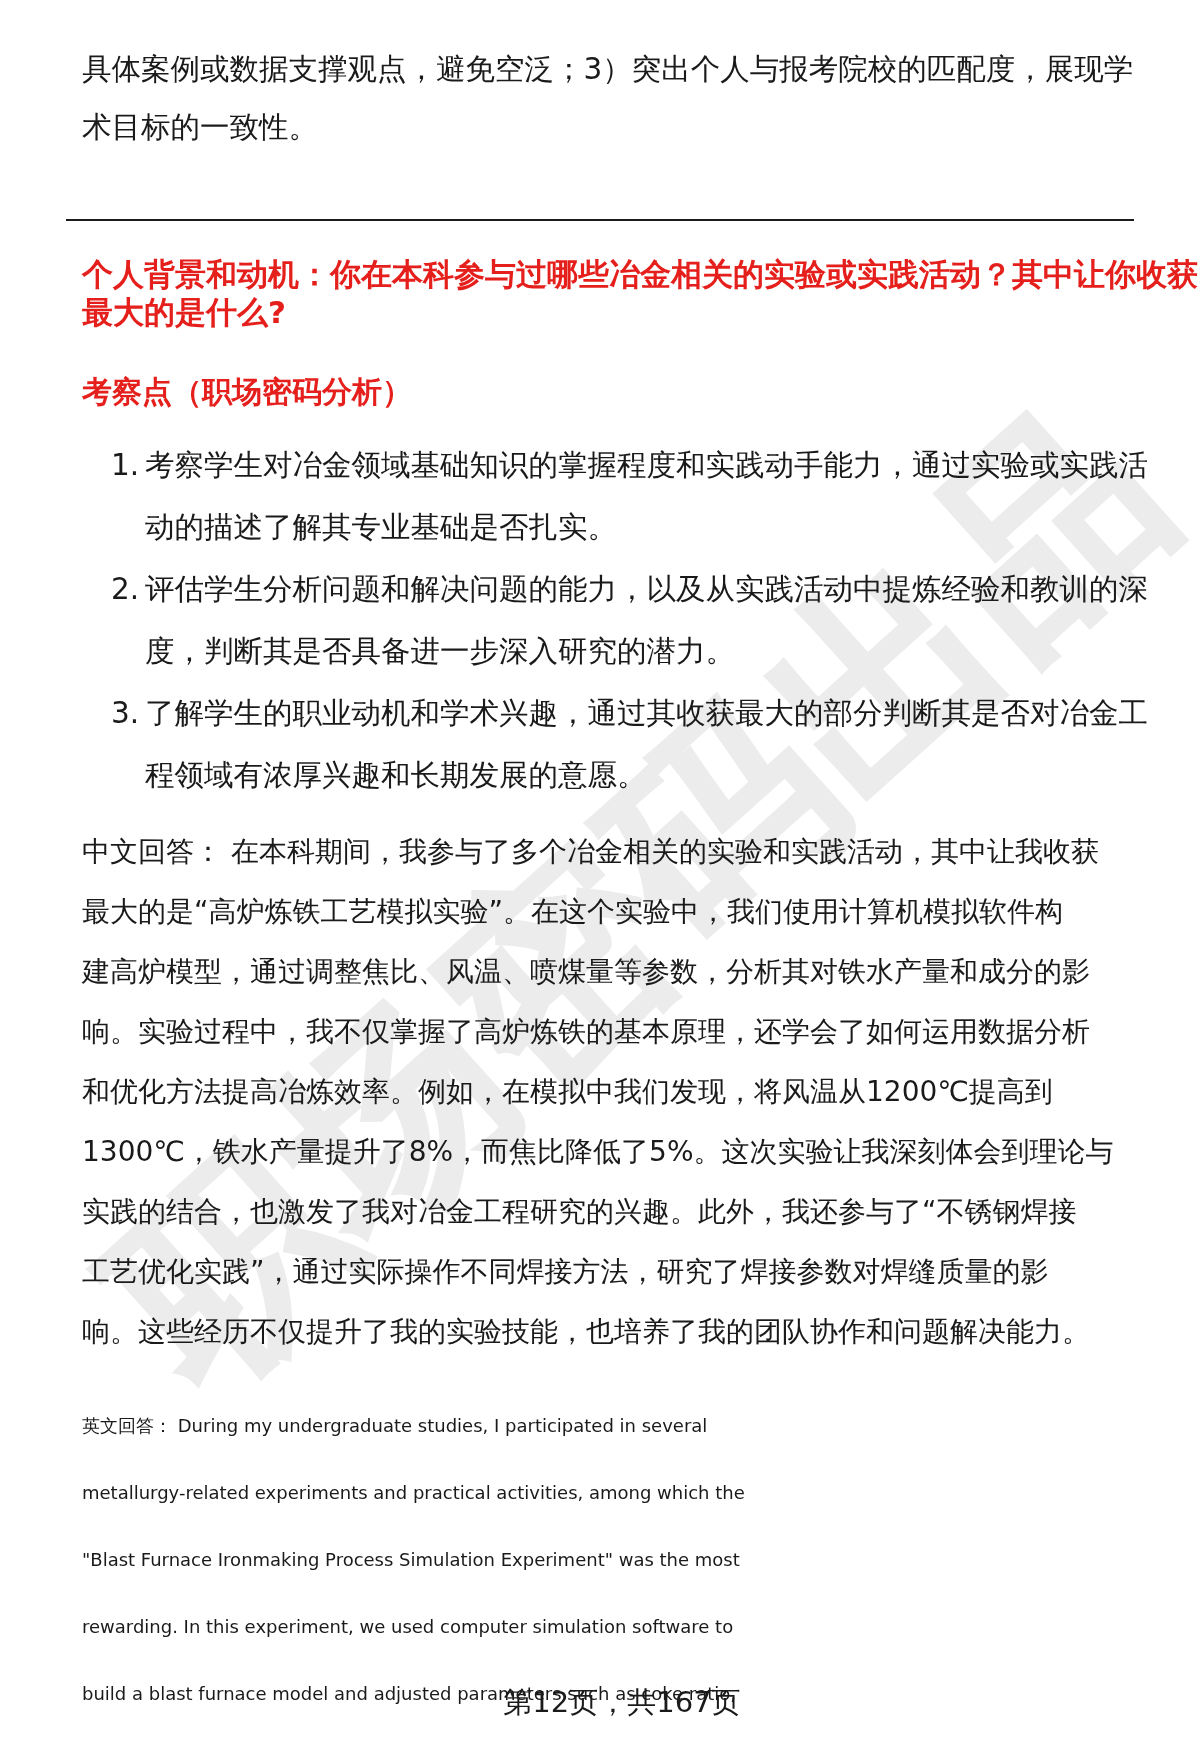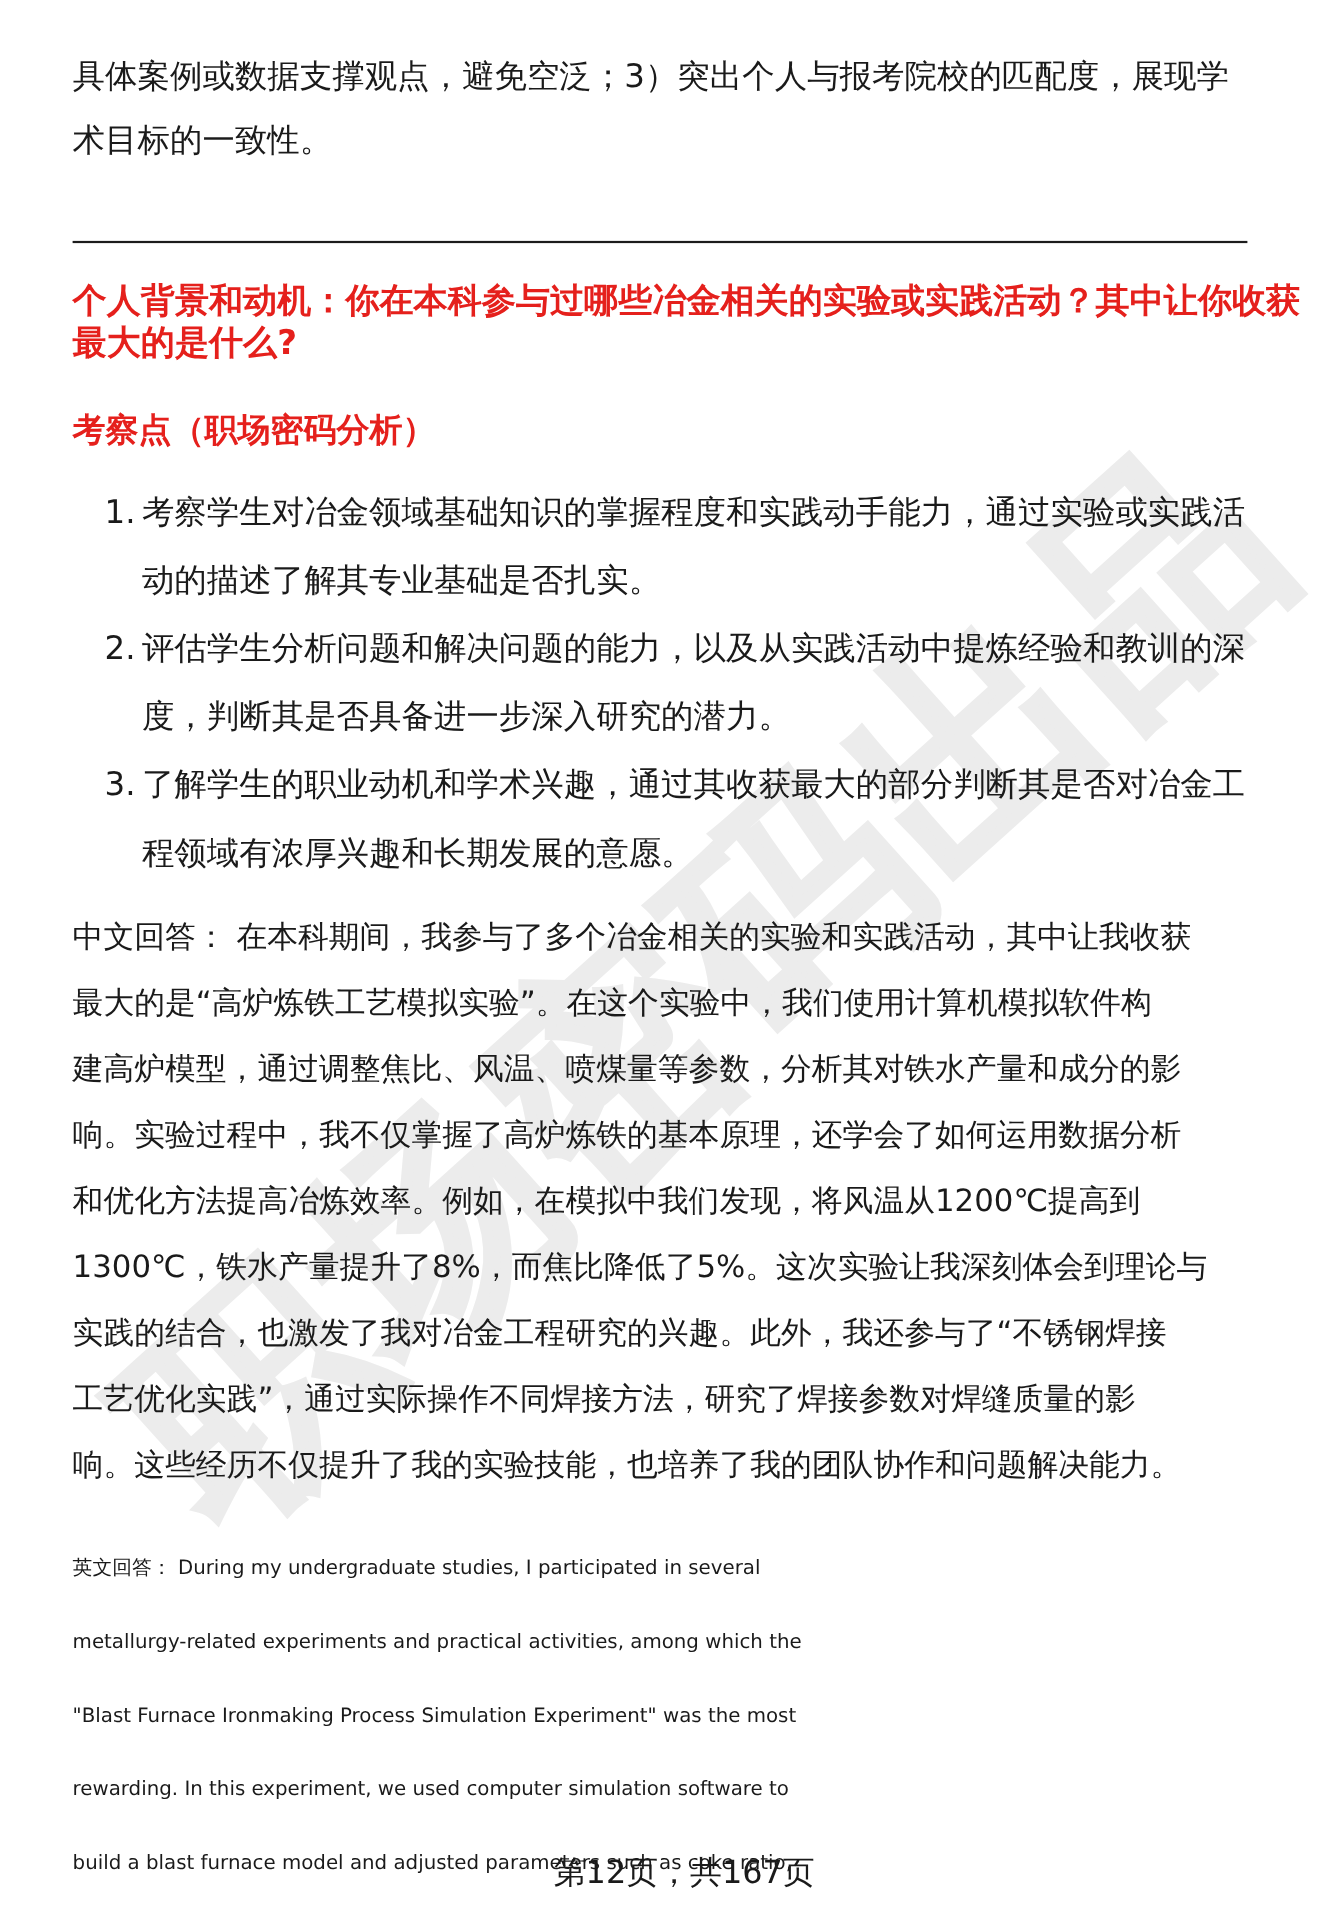--- a/index.html
+++ b/index.html
@@ -25,21 +25,21 @@
     font-size:215px;font-weight:700;
     letter-spacing:5px;white-space:pre;
     color:var(--watermark);
     -webkit-text-stroke:4px var(--watermark);
     transform:rotate(-42deg);
     transform-origin:0 50%;
   }
   
   .content{position:absolute;left:66px;right:66px;top:0;bottom:0;z-index:1;}
   .content p,.content h2,.content h3,.content ol{margin:0;padding:0;}
-  .block{position:absolute;left:0;right:0;}
+  .block{position:absolute;left:16px;right:0;}
   .pre{white-space:pre;}
   .intro{top:40px;font-size:29.5px;line-height:58px;}
   .divider{
     position:absolute;left:0;right:0;top:219px;
     border:none;border-top:2px solid #1c1c1c;margin:0;
   }
   .question{
     top:255px;
     font-size:31px;font-weight:700;line-height:38px;
     color:var(--heading-red);

